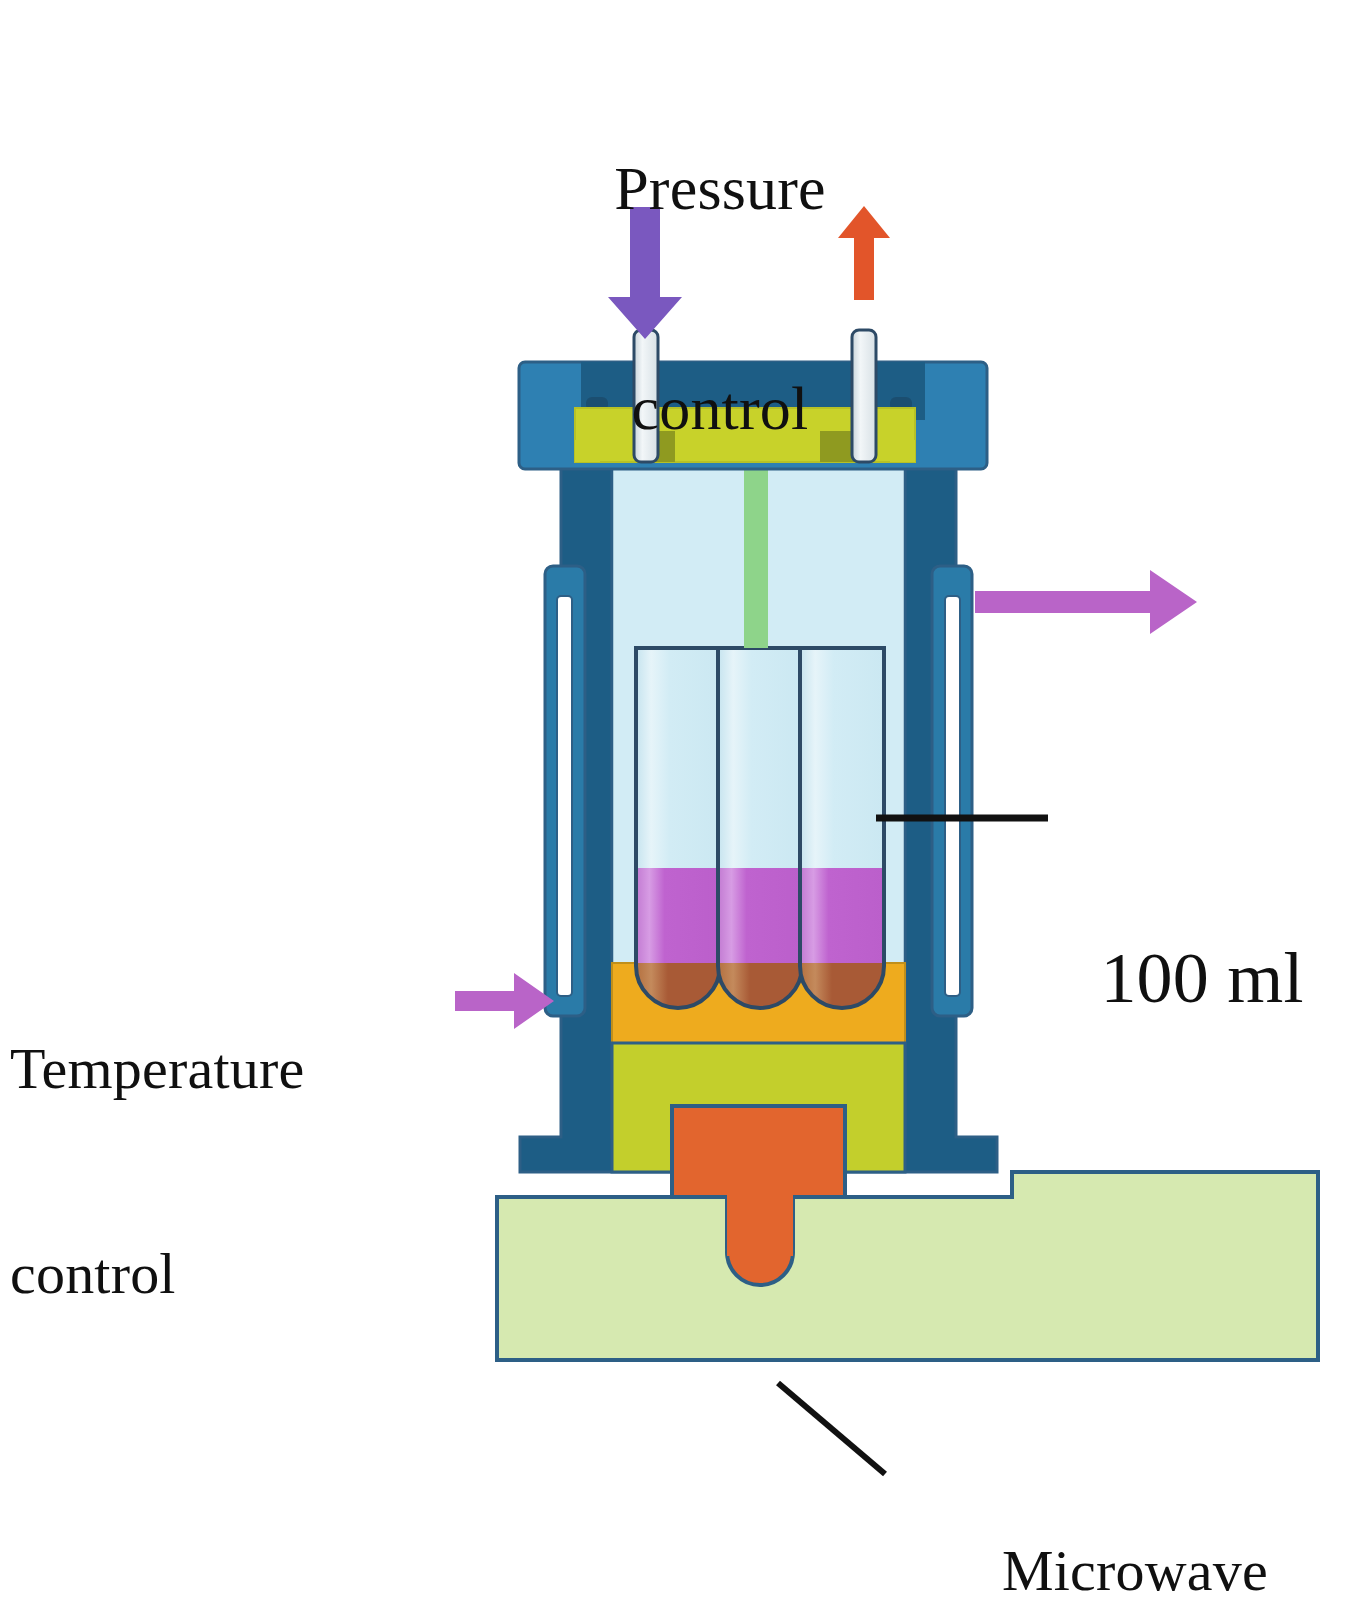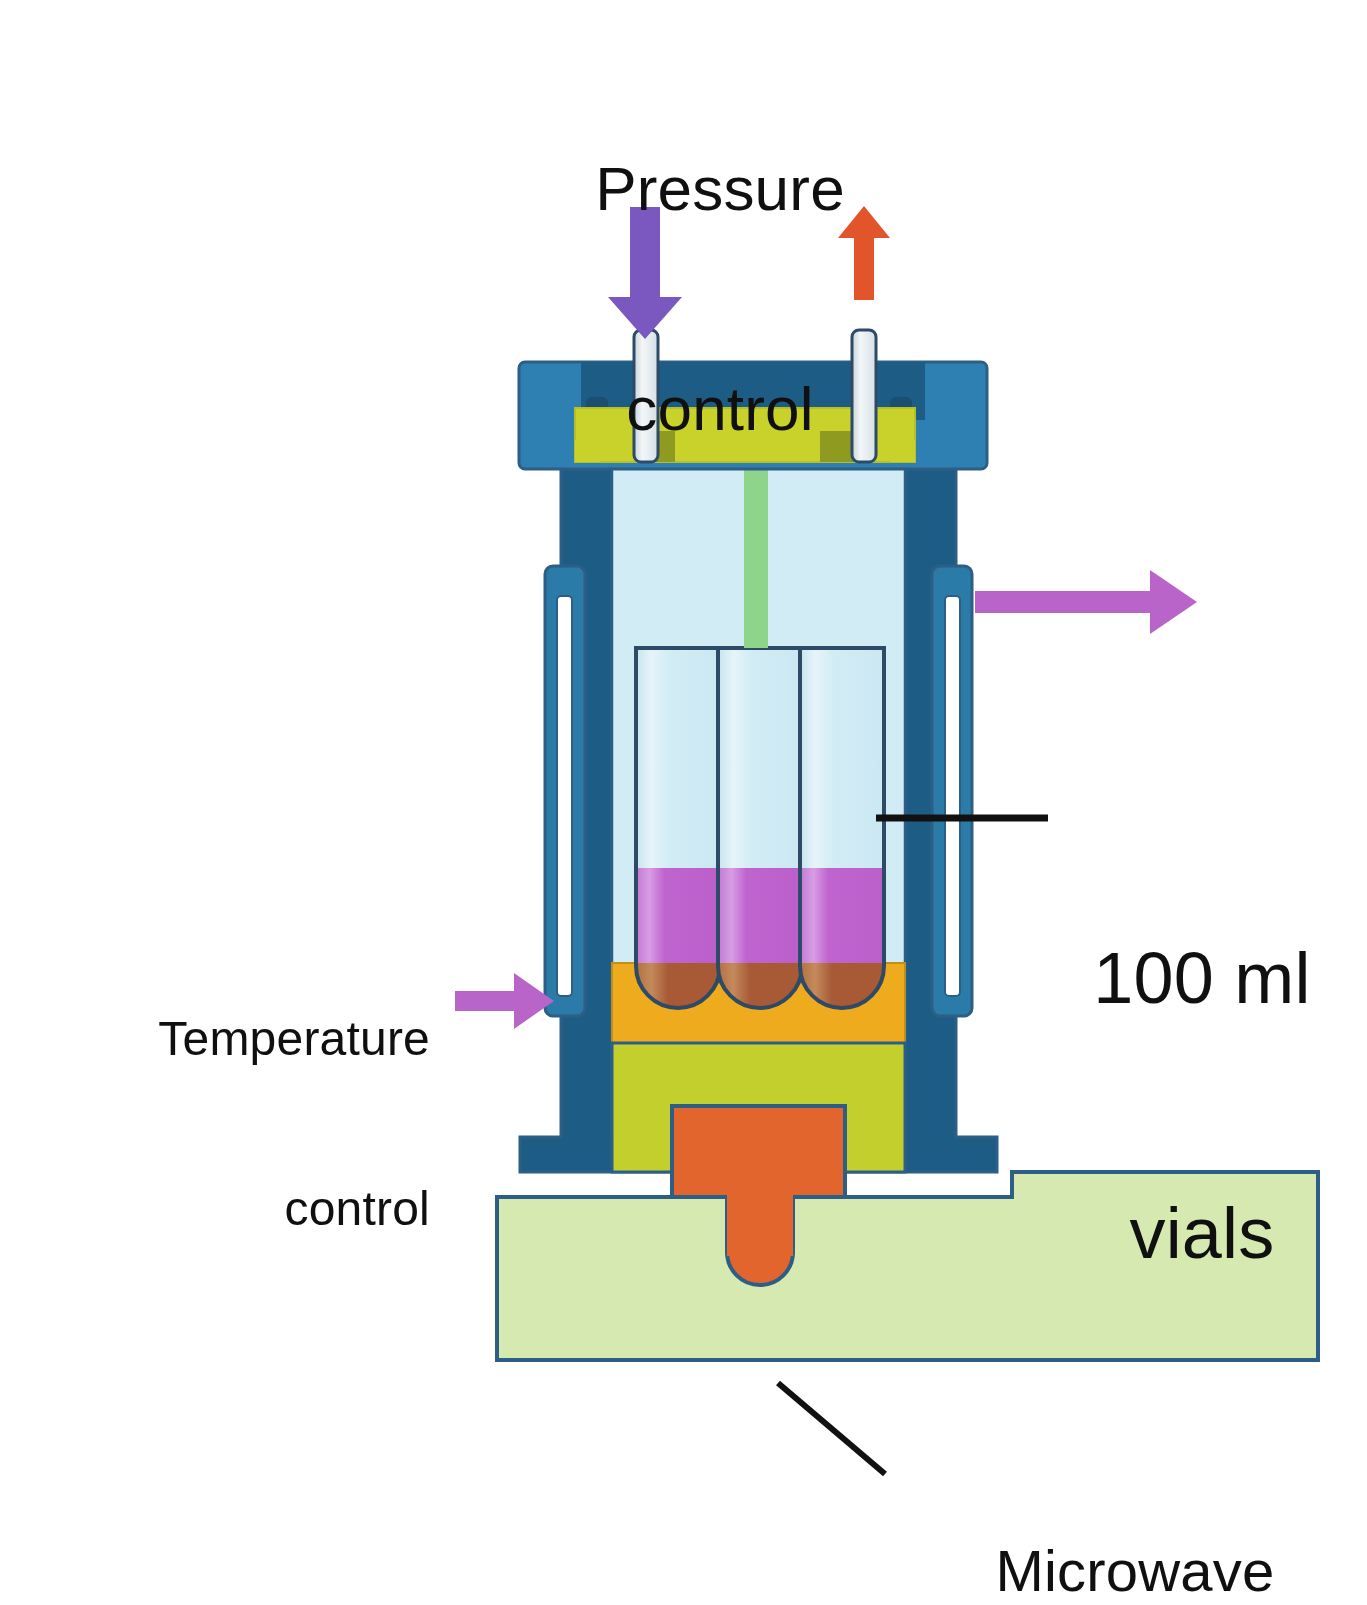--- a/index.html
+++ b/index.html
@@ -6,28 +6,28 @@
   body{
     width:1367px;height:1605px;position:relative;overflow:hidden;
     font-family:"Liberation Serif","DejaVu Serif",serif;
     color:#0a0a0a;
   }
   #stage{position:absolute;inset:0;}
   svg#diagram{position:absolute;left:0;top:0;width:1367px;height:1605px;}
 
   .label{
     position:absolute;
-    font-family:Liberation Sans, sans-serif;
+    font-family:Liberation Serif, serif;
     color:#101010;
     line-height:1.18;
     white-space:pre;
     letter-spacing:.2px;
   }
   #lbl-pressure{ left:480px; top:6px; width:480px; text-align:center; font-size:62px;}
-  #lbl-temperature{ left:10px; top:898px; width:420px; text-align:right; font-size:48px;}
+  #lbl-temperature{ left:10px; top:898px; width:420px; text-align:left; font-size:58px;}
   #lbl-vials{ left:1052px; top:766px; width:300px; text-align:center; font-size:72px;}
   #lbl-microwave{ left:900px; top:1400px; width:470px; text-align:center; font-size:58px;}
   .lbl-line{display:block;}
 </style>
 </head>
 <body>
 
 <div id="stage">
 
   <svg id="diagram" viewBox="0 0 1367 1605">
@@ -193,21 +193,20 @@
     <span class="lbl-line">control</span>
   </div>
 
   <div class="label" id="lbl-temperature">
     <span class="lbl-line">Temperature</span>
     <span class="lbl-line">control</span>
   </div>
 
   <div class="label" id="lbl-vials">
     <span class="lbl-line">100 ml</span>
-    <span class="lbl-line">vials</span>
   </div>
 
   <div class="label" id="lbl-microwave">
     <span class="lbl-line">Microwave</span>
     
   </div>
 
 </div>
 
 </body></html>

